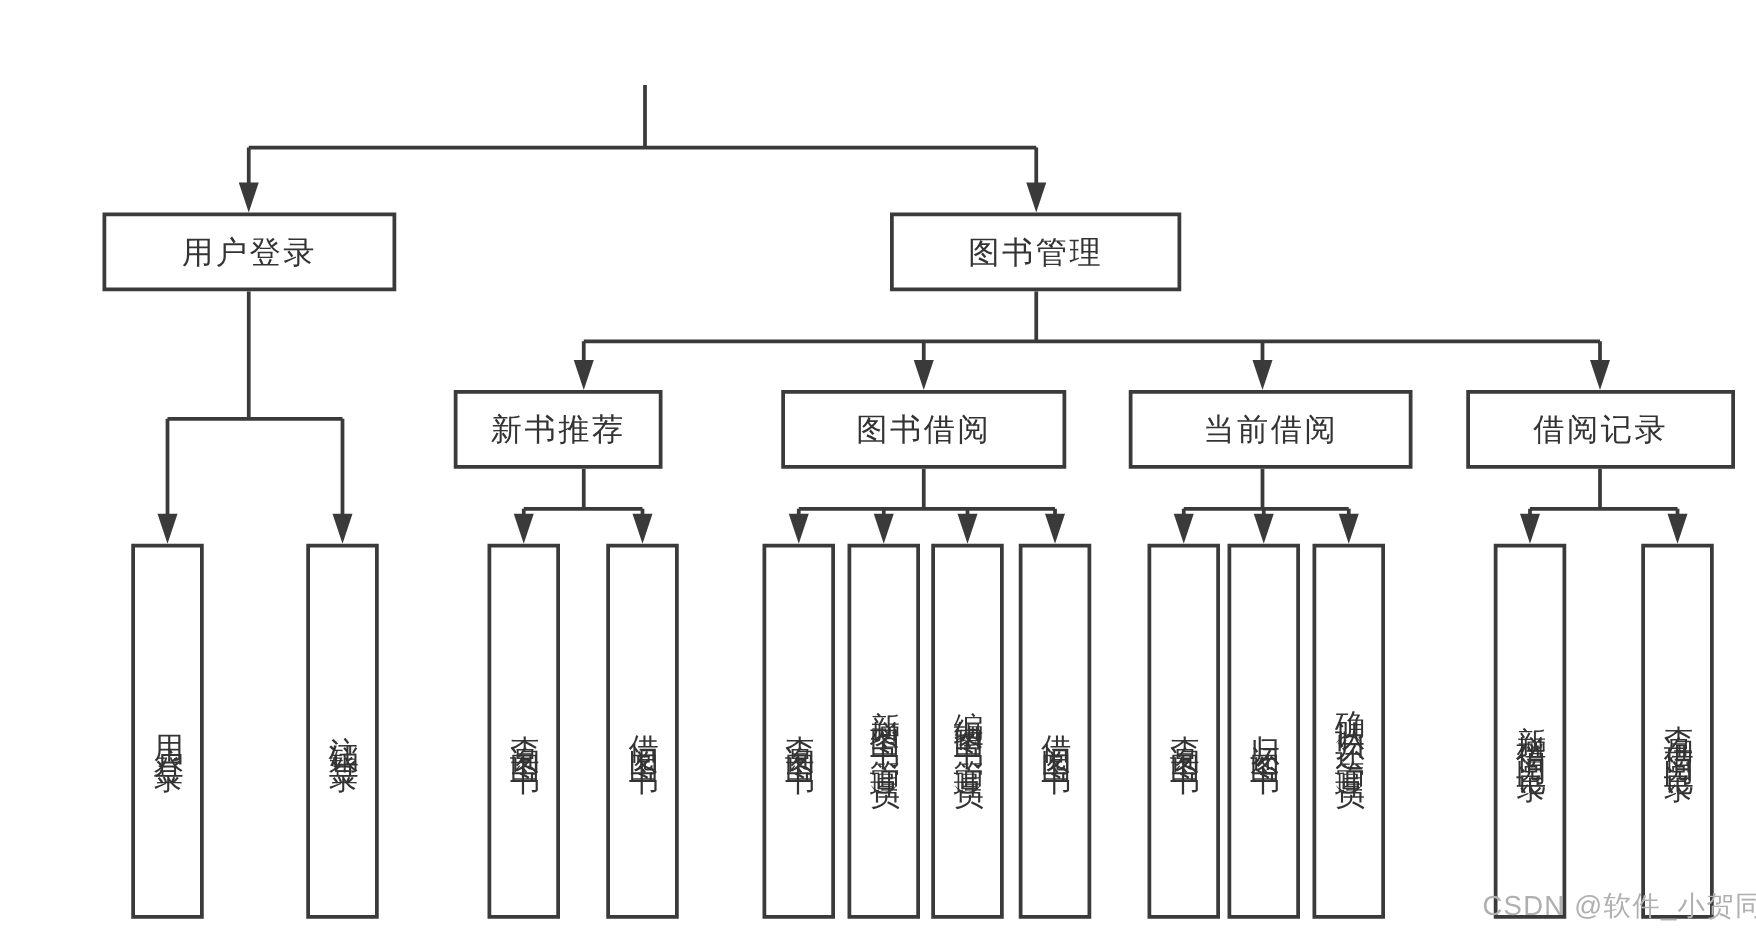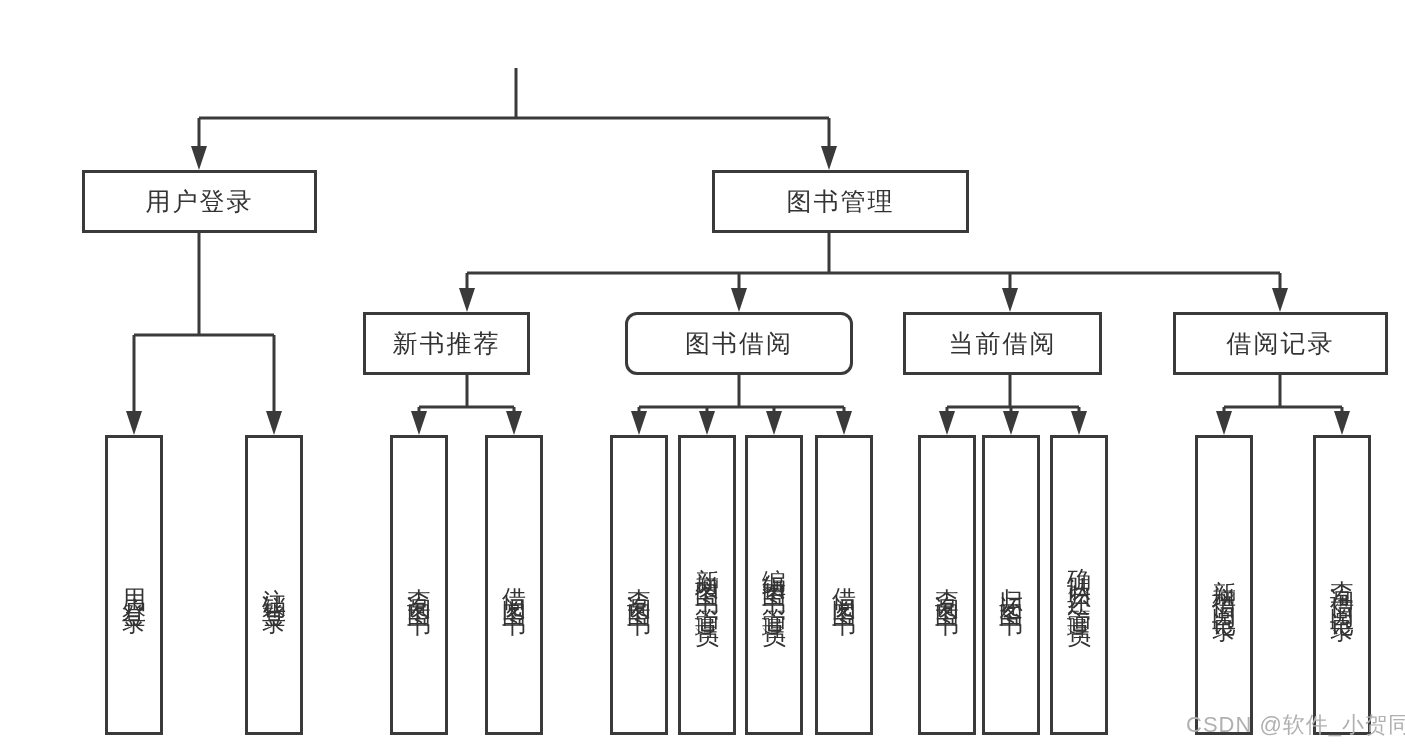--- a/index.html
+++ b/index.html
@@ -92,25 +92,25 @@
       <polygon points="939,411 955,411 947,435"></polygon>
       <polygon points="1003,411 1019,411 1011,435"></polygon>
       <polygon points="1071,411 1087,411 1079,435"></polygon>
       <polygon points="1216,411 1232,411 1224,435"></polygon>
       <polygon points="1334,411 1350,411 1342,435"></polygon>
     </g>
   </svg>
 
 
   <div class="box h-label" style="left: 82px; top: 170px; width: 235px; height: 63px; border-color: rgb(58, 58, 58); color: rgb(51, 51, 51);">用户登录</div>
-  <div class="box h-label" style="left: 712px; top: 170px; width: 257px; height: 63px; border-color: rgb(58, 58, 58); color: rgb(51, 51, 51);">图书管理</div>
+  <div class="box h-label" style="left: 712px; top: 170px; width: 233px; height: 63px; border-color: rgb(58, 58, 58); color: rgb(51, 51, 51);">图书管理</div>
 
   <div class="box h-label" style="left: 363px; top: 312px; width: 167px; height: 63px; border-color: rgb(58, 58, 58); color: rgb(51, 51, 51);">新书推荐</div>
-  <div class="box h-label" style="left: 625px; top: 312px; width: 228px; height: 63px; border-color: rgb(58, 58, 58); color: rgb(51, 51, 51); border-radius: 12px;">图书借阅</div>
-  <div class="box h-label" style="left: 903px; top: 312px; width: 199px; height: 63px; border-color: rgb(58, 58, 58); color: rgb(51, 51, 51);">当前借阅</div>
+  <div class="box h-label" style="left: 625px; top: 312px; width: 228px; height: 63px; border-color: rgb(58, 58, 58); color: rgb(51, 51, 51);">图书借阅</div>
+  <div class="box h-label" style="left: 903px; top: 312px; width: 227px; height: 63px; border-color: rgb(58, 58, 58); color: rgb(51, 51, 51);">当前借阅</div>
   <div class="box h-label" style="left: 1173px; top: 312px; width: 215px; height: 63px; border-color: rgb(58, 58, 58); color: rgb(51, 51, 51);">借阅记录</div>
 
   <div class="box v-label" style="left: 105px; top: 435px; width: 58px; height: 300px; border-color: rgb(58, 58, 58); color: rgb(51, 51, 51);">用户登录</div>
   <div class="box v-label" style="left: 245px; top: 435px; width: 58px; height: 300px; border-color: rgb(58, 58, 58); color: rgb(51, 51, 51);">注销登录</div>
   <div class="box v-label" style="left: 390px; top: 435px; width: 58px; height: 300px; border-color: rgb(58, 58, 58); color: rgb(51, 51, 51);">查询图书</div>
   <div class="box v-label" style="left: 485px; top: 435px; width: 58px; height: 300px; border-color: rgb(58, 58, 58); color: rgb(51, 51, 51);">借阅图书</div>
   <div class="box v-label" style="left: 610px; top: 435px; width: 58px; height: 300px; border-color: rgb(58, 58, 58); color: rgb(51, 51, 51);">查询图书</div>
   <div class="box v-label" style="left: 678px; top: 435px; width: 58px; height: 300px; border-color: rgb(58, 58, 58); color: rgb(51, 51, 51);">新增图书（管理员）</div>
   <div class="box v-label" style="left: 745px; top: 435px; width: 58px; height: 300px; border-color: rgb(58, 58, 58); color: rgb(51, 51, 51);">编辑图书（管理员）</div>
   <div class="box v-label" style="left: 815px; top: 435px; width: 58px; height: 300px; border-color: rgb(58, 58, 58); color: rgb(51, 51, 51);">借阅图书</div>

